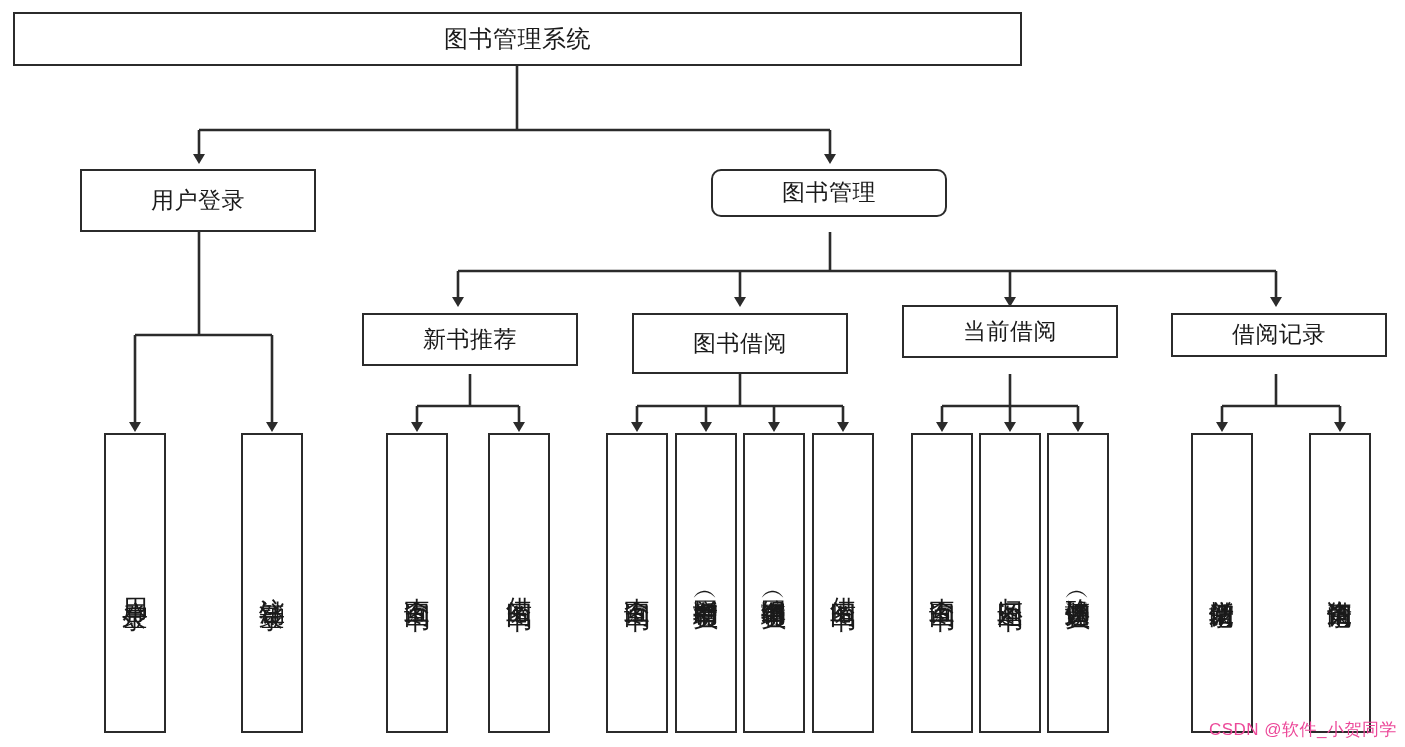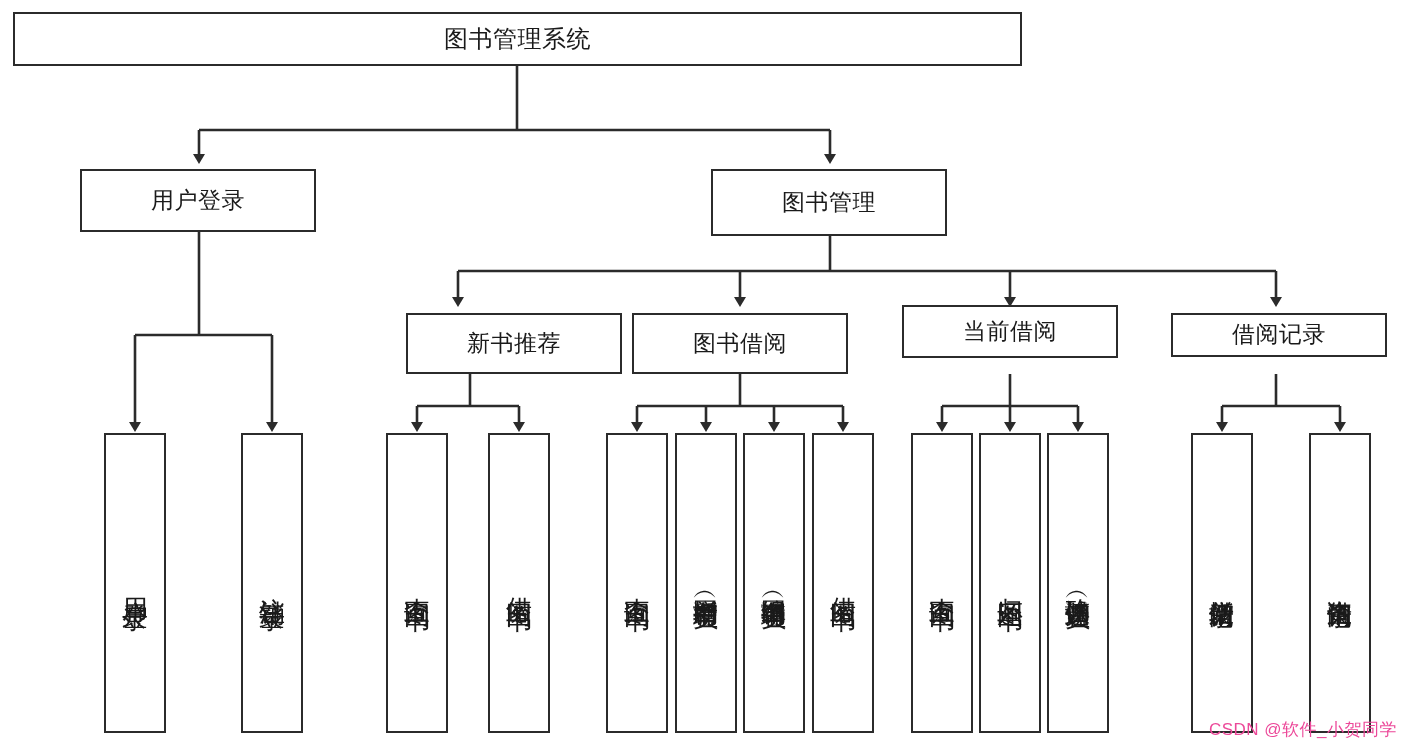--- a/index.html
+++ b/index.html
@@ -126,25 +126,25 @@
     </g>
   </svg>
 
   <div class="node horizontal root" style="left:13px; top:12px; width:1009px; height:54px;text-align:right;">
     <span class="node-label">图书管理系统</span>
   </div>
 
   <div class="node horizontal" style="left:80px; top:169px; width:236px; height:63px;">
     <span class="node-label">用户登录</span>
   </div>
-  <div class="node horizontal" style="left:711px; top:169px; width:236px; height:67px;">
+  <div class="node horizontal" style="left:711px; top:169px; width:236px; height:48px;border-radius:10px;">
     <span class="node-label">图书管理</span>
   </div>
 
-  <div class="node horizontal" style="left:362px; top:313px; width:216px; height:61px;margin-left:44px;">
+  <div class="node horizontal" style="left:362px; top:313px; width:216px; height:53px;">
     <span class="node-label">新书推荐</span>
   </div>
   <div class="node horizontal" style="left:632px; top:313px; width:216px; height:61px;justify-content:center;">
     <span class="node-label">图书借阅</span>
   </div>
   <div class="node horizontal" style="left:902px; top:305px; width:216px; height:53px;">
     <span class="node-label">当前借阅</span>
   </div>
   <div class="node horizontal" style="left:1171px; top:313px; width:216px; height:44px;">
     <span class="node-label">借阅记录</span>

